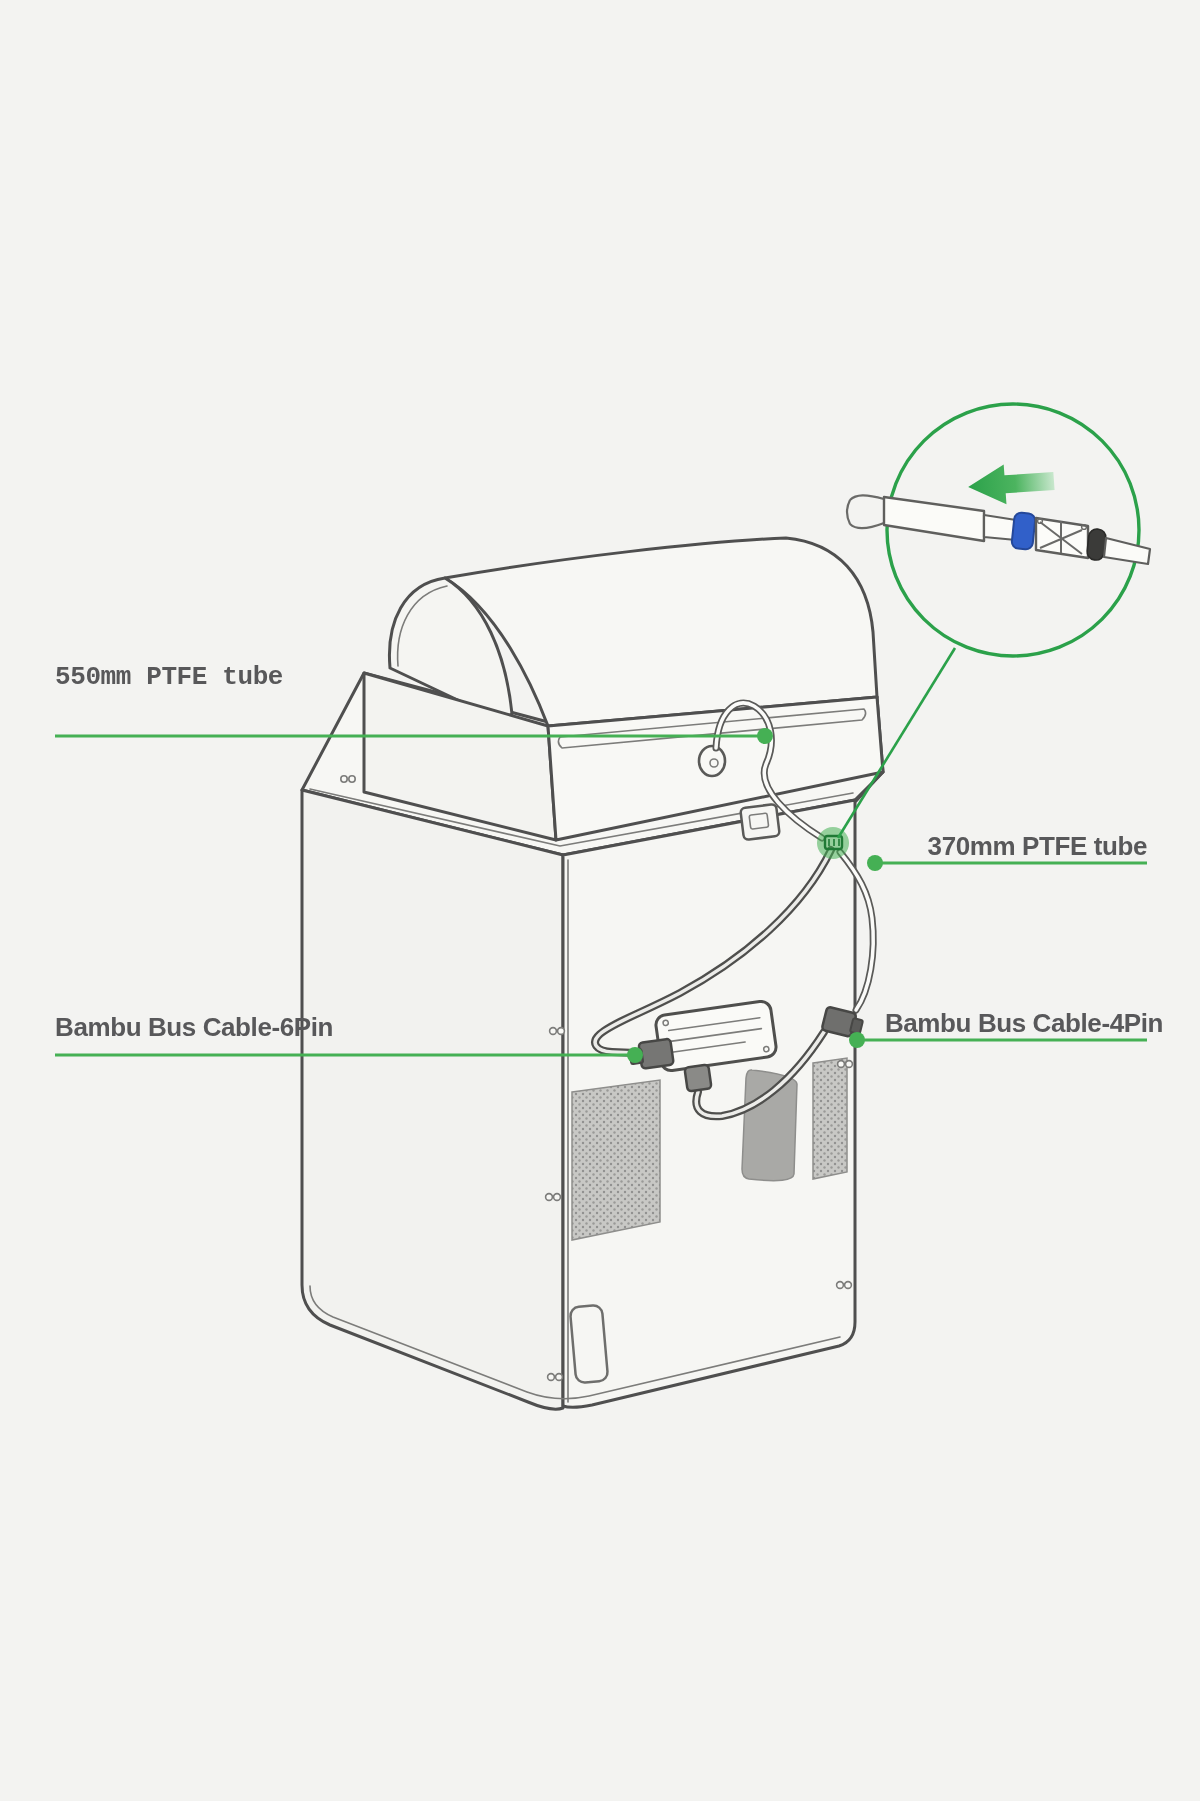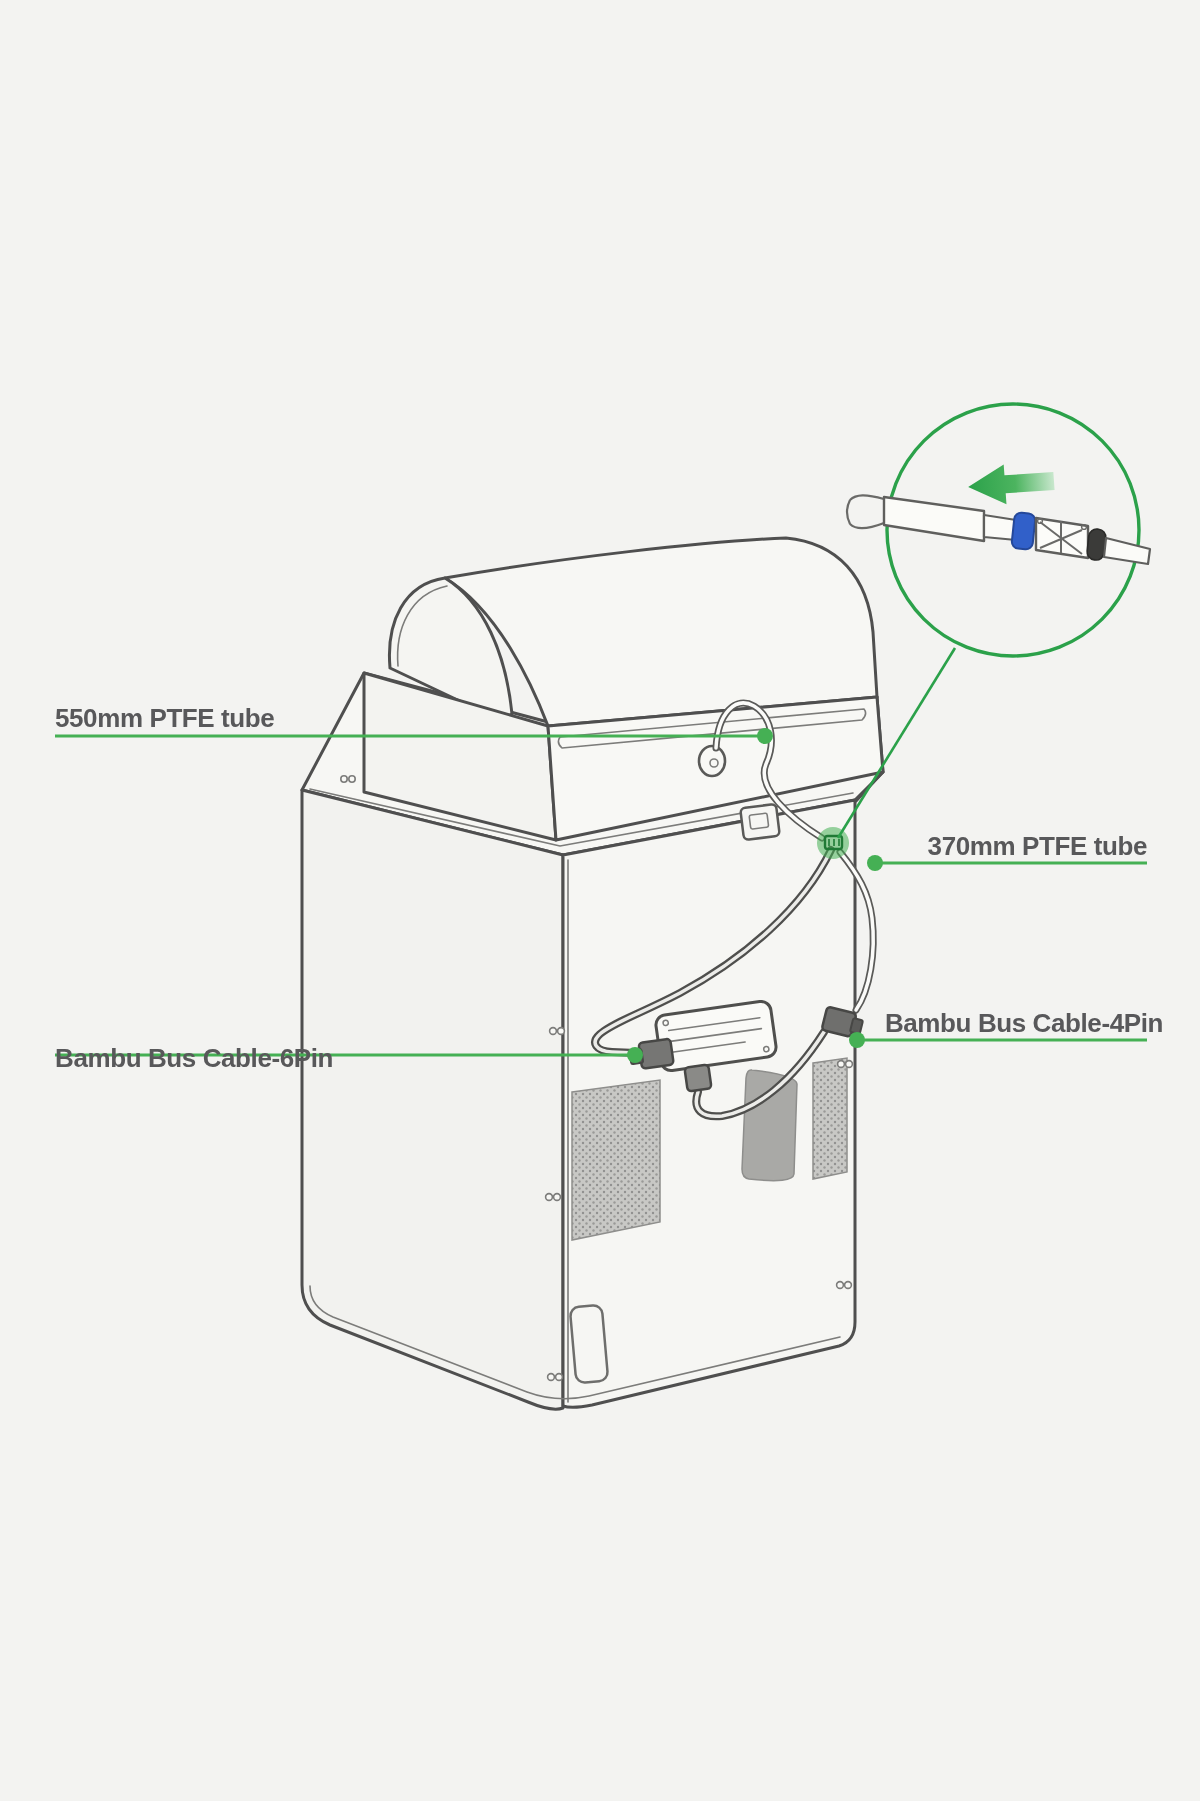--- a/index.html
+++ b/index.html
@@ -222,20 +222,20 @@
       <circle class="green-dot" cx="875" cy="863" r="8"></circle>
 
       <path class="green-line" d="M55,1055 L635,1055"></path>
       <circle class="green-dot" cx="635" cy="1055" r="8"></circle>
 
       <path class="green-line" d="M857,1040 L1147,1040"></path>
       <circle class="green-dot" cx="857" cy="1040" r="8"></circle>
     </g>
   </svg>
 
-  <div class="callout-label" style="left:55px;top:705px;">550mm PTFE tube</div>
+  <div class="callout-label" style="left:55px;top:664px;font-family:Liberation Mono, monospace;">550mm PTFE tube</div>
 
   <div class="callout-label align-right" style="right:53px;top:833px;">370mm PTFE tube</div>
 
-  <div class="callout-label" style="left:55px;top:1045px;">Bambu Bus Cable-6Pin</div>
+  <div class="callout-label" style="left:55px;top:1014px;">Bambu Bus Cable-6Pin</div>
 
   <div class="callout-label align-right" style="right:37px;top:1010px;">Bambu Bus Cable-4Pin</div>
 </div>
 
 </body></html>

